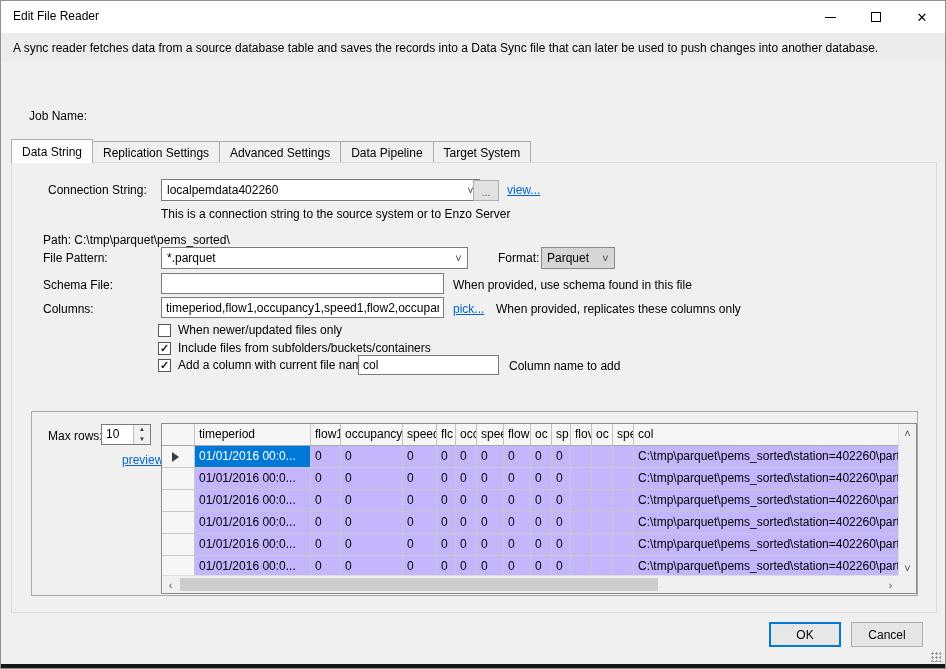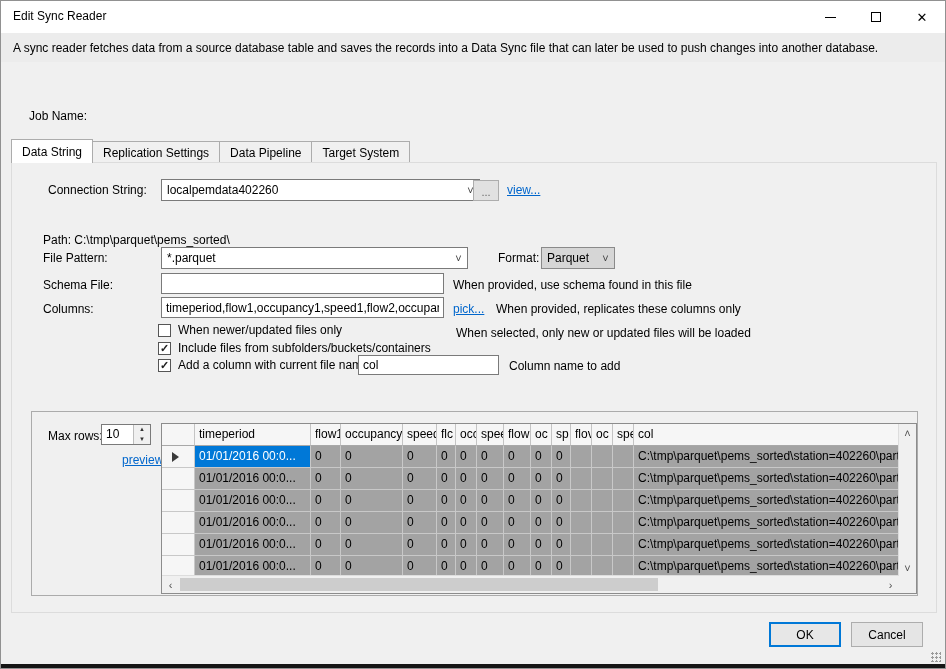--- a/index.html
+++ b/index.html
@@ -52,21 +52,21 @@
   .panel{position:absolute;left:30px;top:410px;width:887px;height:185px;box-sizing:border-box;
     border:1px solid #ABABAB;background:#F0F0F0;}
   .maxrows-spin{position:absolute;left:100px;top:423px;width:50px;height:21px;box-sizing:border-box;
     border:1px solid #7A7A7A;background:#fff;display:flex;}
   .maxrows-val{flex:1;padding:2px 4px;}
   .spin-btns{width:16px;display:flex;flex-direction:column;border-left:1px solid #BDBDBD;}
   .spin-btn{flex:1;font-size:6px;line-height:8px;text-align:center;background:#F0F0F0;color:#333;}
   
   .grid{position:absolute;left:160px;top:422px;width:756px;height:171px;background:#fff;
     border:1px solid #8C8C8C;box-sizing:border-box;overflow:hidden;}
-  .g-body{position:absolute;left:0;top:0;right:17px;bottom:17px;overflow:hidden;background:#a3a3a3;}
+  .g-body{position:absolute;left:0;top:0;right:17px;bottom:17px;overflow:hidden;background:#c4b5fd;}
   .g-row{display:flex;height:22px;box-sizing:border-box;}
   .g-cell{box-sizing:border-box;border-right:1px solid #C8C8C8;border-bottom:1px solid #C8C8C8;
     padding:3px 4px 0 4px;white-space:nowrap;overflow:hidden;flex:none;}
   .g-head .g-cell{background:#F6F6F6;border-right:1px solid #C4C4C4;border-bottom:1px solid #A8A8A8;}
   .g-rowsel{background:#F6F6F6;position:relative;}
   .g-sel{background:#0078D7;color:#fff;}
   .tri{position:absolute;left:10px;top:6px;width:0;height:0;
     border-left:7px solid #3b3b3b;border-top:5px solid transparent;border-bottom:5px solid transparent;}
   
   .vscroll{position:absolute;top:0;right:0;width:17px;bottom:17px;background:#F0F0F0;border-left:1px solid #DDD;}
@@ -84,21 +84,21 @@
     background:
       radial-gradient(circle at 1.5px 1.5px,#9a9a9a 1px,transparent 1.2px);
     background-size:4px 4px;}
 </style>
 </head>
 <body>
 
 <div class="window">
 
   <div class="titlebar">
-    <span class="title-text">Edit Sync Reader</span>
+    <span class="title-text">Edit File Reader</span>
     <div class="win-btns">
       <div class="win-btn">
         <span class="min-glyph"></span>
       </div>
       <div class="win-btn">
         <span class="max-glyph"></span>
       </div>
       <div class="win-btn">
         <span class="close-glyph">✕</span>
       </div>
@@ -107,34 +107,36 @@
 
   <div class="descbar">
     <span>A sync reader fetches data from a source database table and saves the records into a Data Sync file that can later be used to push changes into another database.</span>
   </div>
 
   <span class="abs job-label">Job Name:</span>
 
   <div class="tabstrip">
     <div class="tab active">Data String</div>
     <div class="tab">Replication Settings</div>
+    <div class="tab">Advanced Settings</div>
     <div class="tab">Data Pipeline</div>
     <div class="tab">Target System</div>
   </div>
   <div class="tabpage"></div>
 
   <span class="abs lbl" style="left:47px;top:182px;">Connection String:</span>
   <div class="abs combo" style="left:160px;top:178px;width:319px;height:22px;">
     <span class="combo-text">localpemdata402260</span>
     <span class="combo-arrow">˅</span>
   </div>
   <div class="abs btn-small" style="left:472px;top:179px;width:26px;height:21px;">
     <span>...</span>
   </div>
   <span class="abs link" style="left:506px;top:182px;">view...</span>
+  <span class="abs helper" style="left:160px;top:206px;">This is a connection string to the source system or to Enzo Server</span>
 
   <span class="abs" style="left:42px;top:232px;">Path: C:\tmp\parquet\pems_sorted\</span>
 
   <span class="abs lbl" style="left:42px;top:250px;">File Pattern:</span>
   <div class="abs combo" style="left:160px;top:246px;width:307px;height:22px;">
     <span class="combo-text">*.parquet</span>
     <span class="combo-arrow">˅</span>
   </div>
   <span class="abs lbl" style="left:497px;top:250px;">Format:</span>
   <div class="abs combo gray" style="left:540px;top:246px;width:74px;height:22px;">
@@ -148,21 +150,20 @@
 
   <span class="abs lbl" style="left:42px;top:301px;">Columns:</span>
   <input class="abs textbox" style="left: 160px; top: 296px; width: 283px; height: 21px;" value="timeperiod,flow1,occupancy1,speed1,flow2,occupancy2,spe">
   <span class="abs link" style="left:452px;top:301px;">pick...</span>
   <span class="abs helper" style="left:495px;top:301px;text-align:right;">When provided, replicates these columns only</span>
 
   <div class="checkrow" style="left:157px;top:322px;">
     <span class="checkbox"></span>
     <span>When newer/updated files only</span>
   </div>
-  <span class="abs helper" style="left:455px;top:325px;">When selected, only new or updated files will be loaded</span>
 
   <div class="checkrow" style="left:157px;top:340px;">
     <span class="checkbox">✓</span>
     <span>Include files from subfolders/buckets/containers</span>
   </div>
 
   <div class="checkrow" style="left:157px;top:357px;">
     <span class="checkbox">✓</span>
     <span>Add a column with current file name:</span>
   </div>

